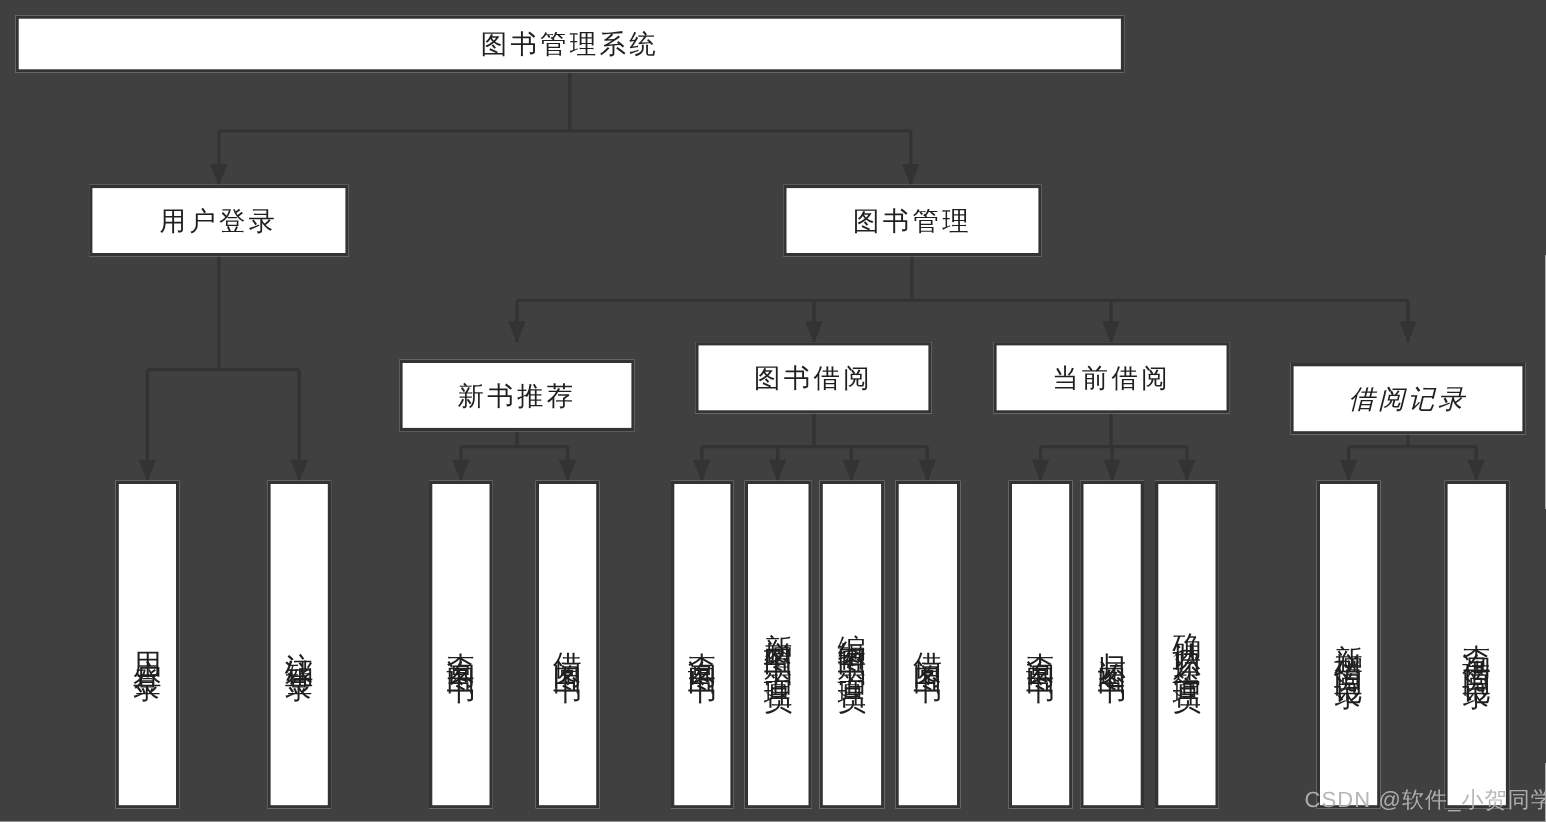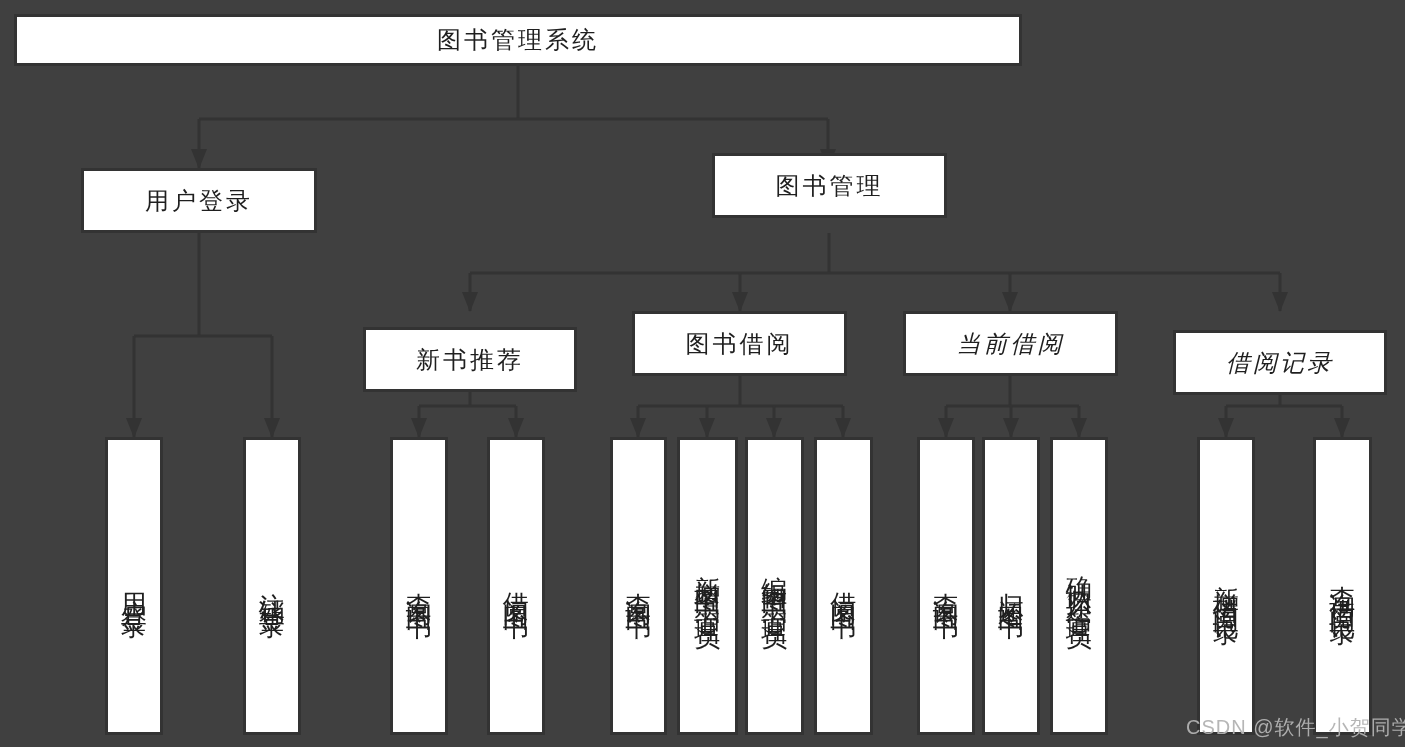--- a/index.html
+++ b/index.html
@@ -118,31 +118,31 @@
     </g>
   </svg>
 
   <div class="box root" style="left:14px; top:14px; width:1008px; height:52px;">
     <span class="hlabel">图书管理系统</span>
   </div>
 
   <div class="box" style="left:81px; top:168px; width:236px; height:65px;">
     <span class="hlabel">用户登录</span>
   </div>
-  <div class="box" style="left:712px; top:153px; width:235px; height:65px;">
+  <div class="box" style="left:712px; top:168px; width:235px; height:65px;">
     <span class="hlabel">图书管理</span>
   </div>
 
   <div class="box" style="left:363px; top:311px; width:214px; height:65px;margin-top:16px;">
     <span class="hlabel">新书推荐</span>
   </div>
   <div class="box" style="left:632px; top:311px; width:215px; height:65px;text-align:right;">
     <span class="hlabel">图书借阅</span>
   </div>
-  <div class="box" style="left:903px; top:311px; width:215px; height:65px;font-style:italic;">
+  <div class="box" style="left:903px; top:311px; width:215px; height:65px;">
     <span class="hlabel">当前借阅</span>
   </div>
   <div class="box" style="left:1173px; top:330px; width:214px; height:65px;font-style:italic;">
     <span class="hlabel">借阅记录</span>
   </div>
 
   <div class="box" style="left:105px; top:437px; width:58px; height:298px;">
     <span class="vlabel">用户登录</span>
   </div>
   <div class="box" style="left:243px; top:437px; width:58px; height:298px;">

